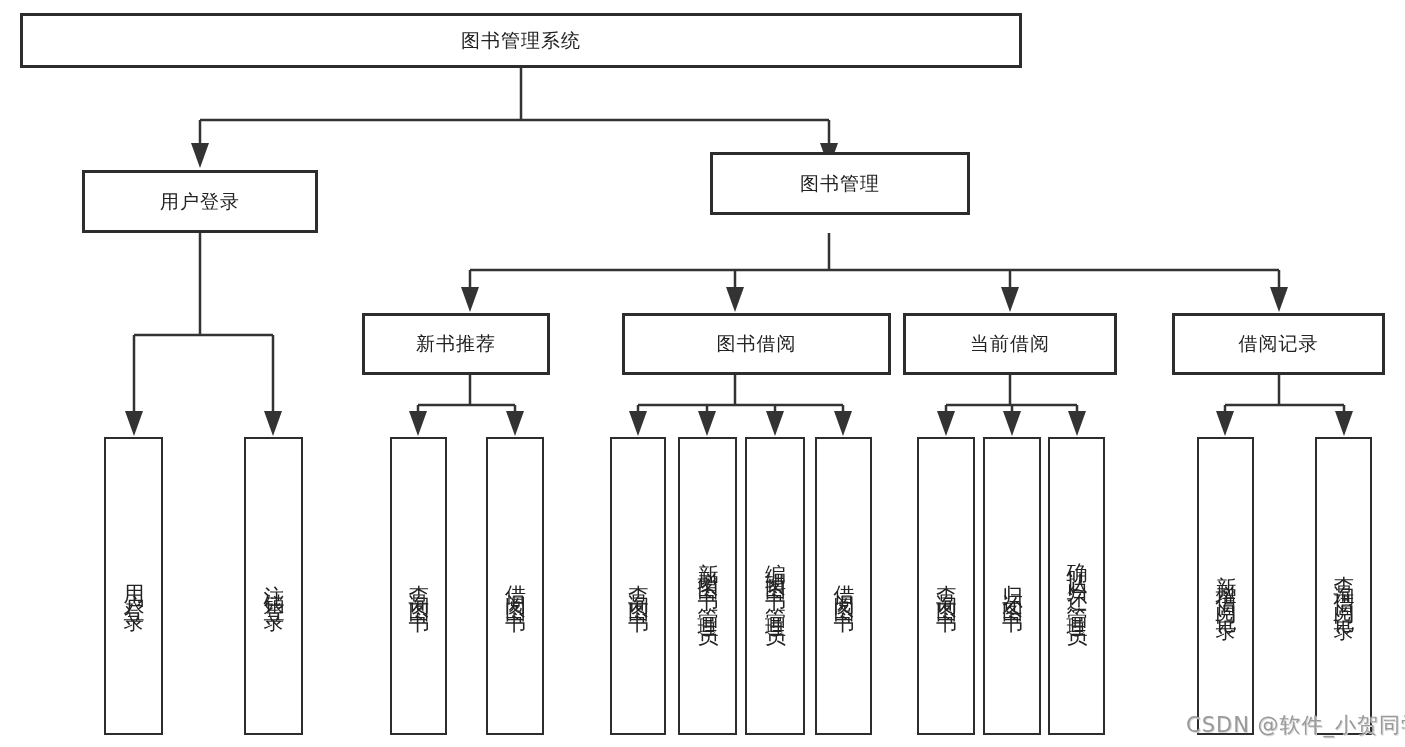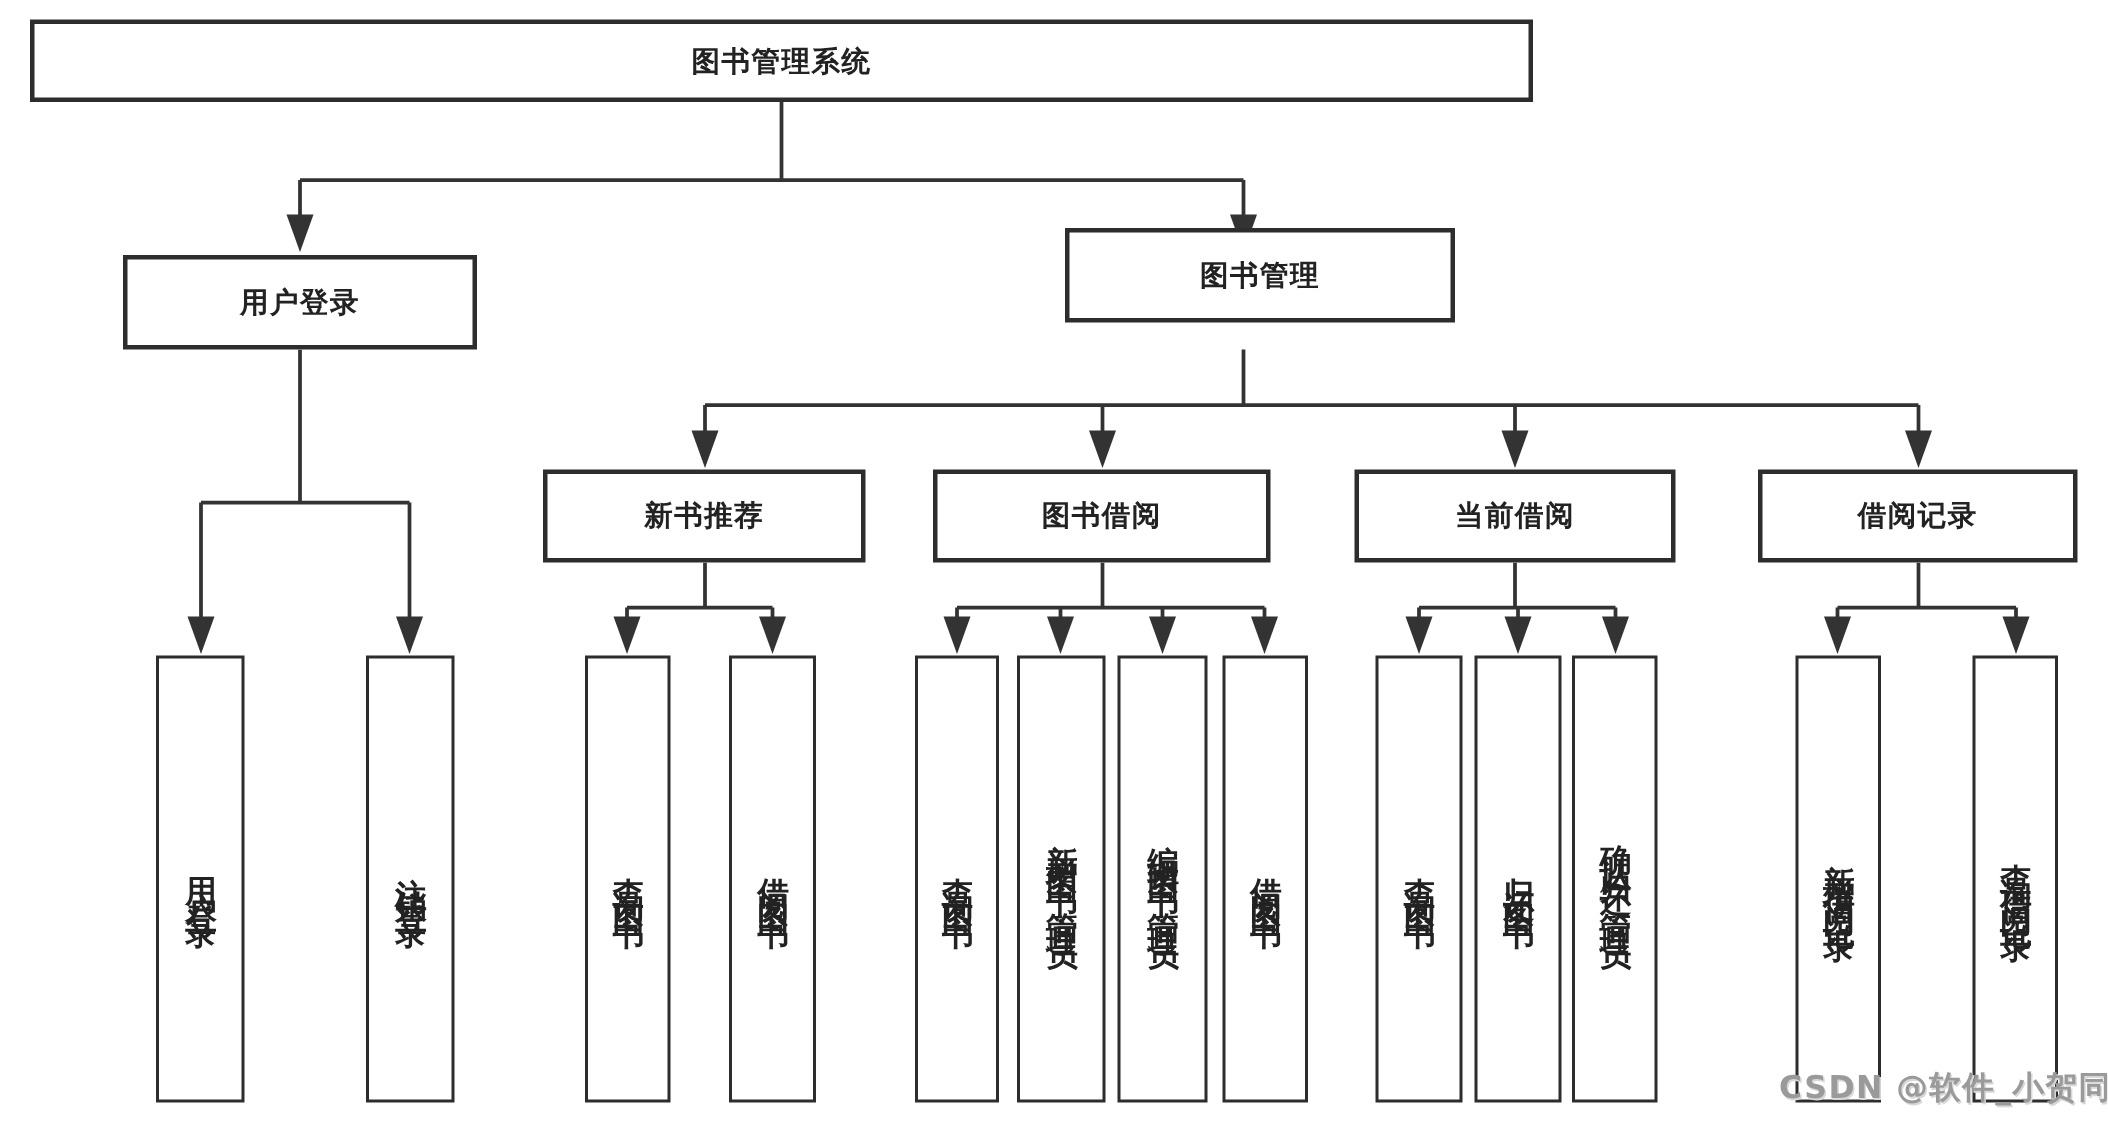--- a/index.html
+++ b/index.html
@@ -1,21 +1,20 @@
 <!DOCTYPE html>
 <html><head>
 <meta charset="utf-8">
 <title>图书管理系统</title>
 <style>
   html,body { margin:0; padding:0; background:#ffffff; }
   .stage {
     position:relative; width:1405px; height:747px; background:#ffffff;
     font-family:"DejaVu Sans","Liberation Sans",sans-serif; color:#222222;
     overflow:hidden;
-    font-weight:bold;
   }
   .connectors { position:absolute; left:0; top:0; width:1405px; height:747px; }
   .box {
     position:absolute; box-sizing:border-box; background:#ffffff;
     border:3px solid #2d2d2d; display:flex; align-items:center; justify-content:center;
     text-align:center;
   }
   .h { font-size:19px; letter-spacing:1px; }
   .v {
     writing-mode:vertical-rl; font-size:21px; letter-spacing:9px;
@@ -61,22 +60,22 @@
       <polygon points="1216,411 1234,411 1225,436"></polygon>
       <polygon points="1335,411 1353,411 1344,436"></polygon>
     </g>
   </svg>
 
   <div class="box h" style="left:20px;top:13px;width:1002px;height:55px">图书管理系统</div>
 
   <div class="box h" style="left:82px;top:170px;width:236px;height:63px">用户登录</div>
   <div class="box h" style="left:710px;top:152px;width:260px;height:63px">图书管理</div>
 
-  <div class="box h" style="left:362px;top:313px;width:215px;height:62px">新书推荐</div>
-  <div class="box h" style="left:622px;top:313px;width:225px;height:62px">图书借阅</div>
+  <div class="box h" style="left:362px;top:313px;width:188px;height:62px">新书推荐</div>
+  <div class="box h" style="left:622px;top:313px;width:269px;height:62px">图书借阅</div>
   <div class="box h" style="left:1172px;top:313px;width:213px;height:62px">借阅记录</div>
   <div class="box h" style="left:903px;top:313px;width:214px;height:62px">当前借阅</div>
 
   <div class="box v" style="left:104px;top:437px;width:59px;height:298px">用户登录</div>
   <div class="box v" style="left:244px;top:437px;width:59px;height:298px">注销登录</div>
 
   <div class="box v" style="left:390px;top:437px;width:57px;height:298px">查询图书</div>
   <div class="box v" style="left:486px;top:437px;width:58px;height:298px">借阅图书</div>
 
   <div class="box v" style="left:610px;top:437px;width:56px;height:298px">查询图书</div>

